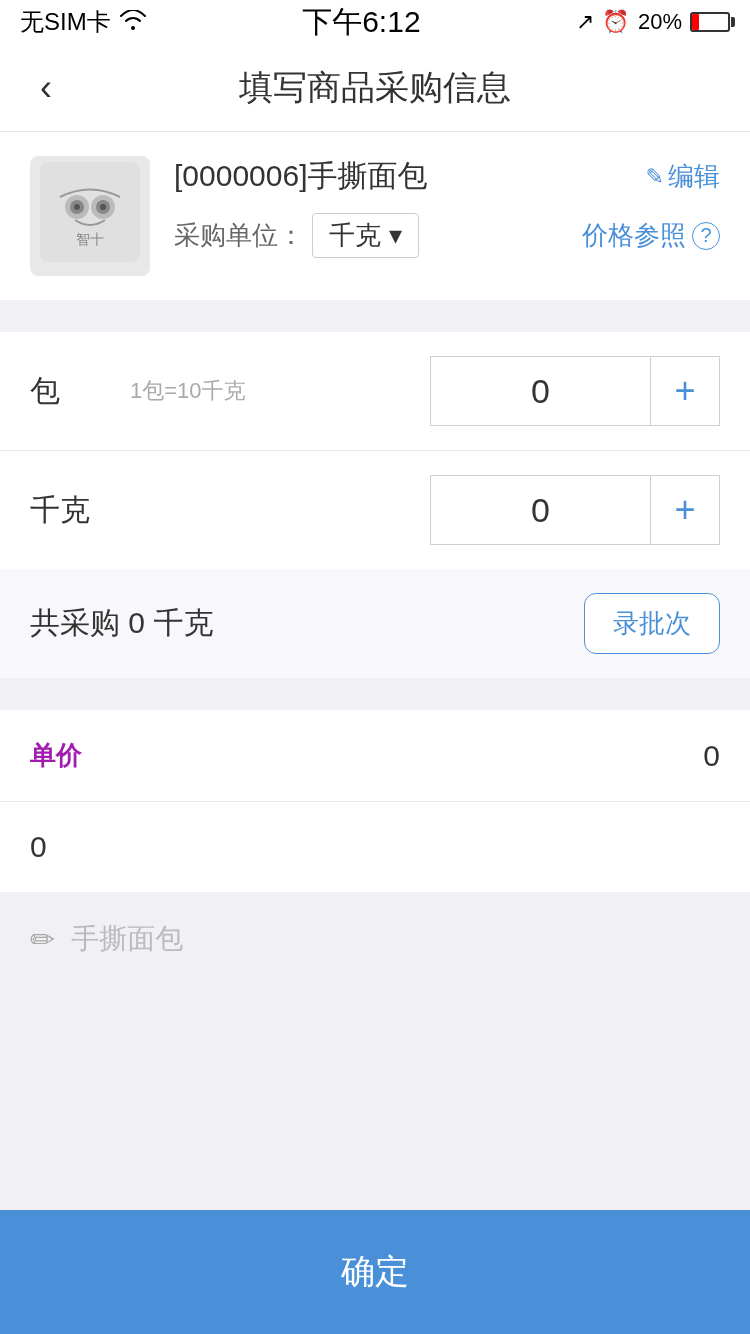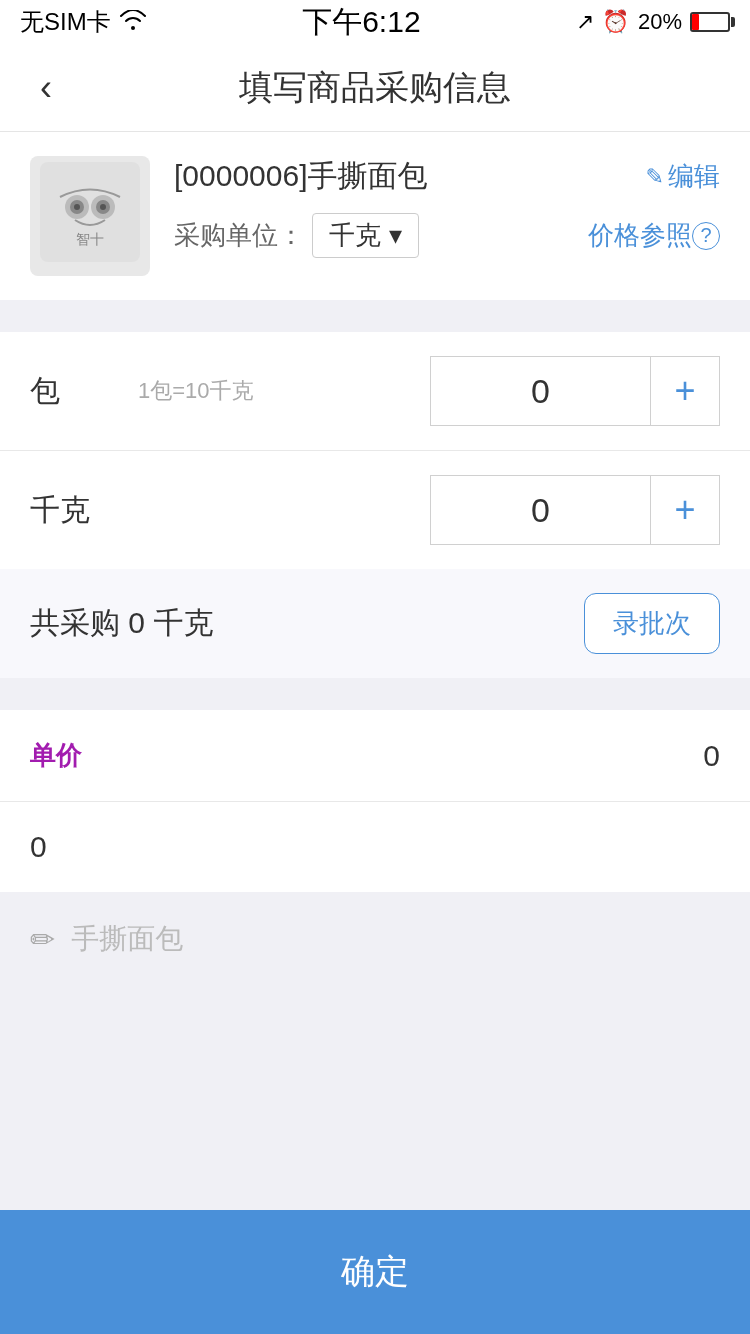--- a/index.html
+++ b/index.html
@@ -127,20 +127,21 @@
       font-size: 26px;
       color: #333;
       display: flex; align-items: center; gap: 8px;
       cursor: pointer;
     }
     .price-ref {
       color: #4a90d9;
       font-size: 26px;
       display: flex;
       align-items: center;
+      gap: 6px;
       cursor: pointer;
     }
 
     
     .section-divider {
       height: 16px;
       background: #f0f0f5;
     }
 
     
@@ -155,21 +156,20 @@
     }
     .input-row:last-child { border-bottom: none; }
     .input-row-label {
       font-size: 30px;
       color: #333;
       min-width: 100px;
     }
     .input-hint {
       font-size: 22px;
       color: #aaa;
-      margin-left: 8px;
     }
     .input-spacer { flex: 1; }
     .number-input-group {
       display: flex;
       align-items: center;
       gap: 0;
     }
     .number-input {
       width: 220px;
       height: 70px;

